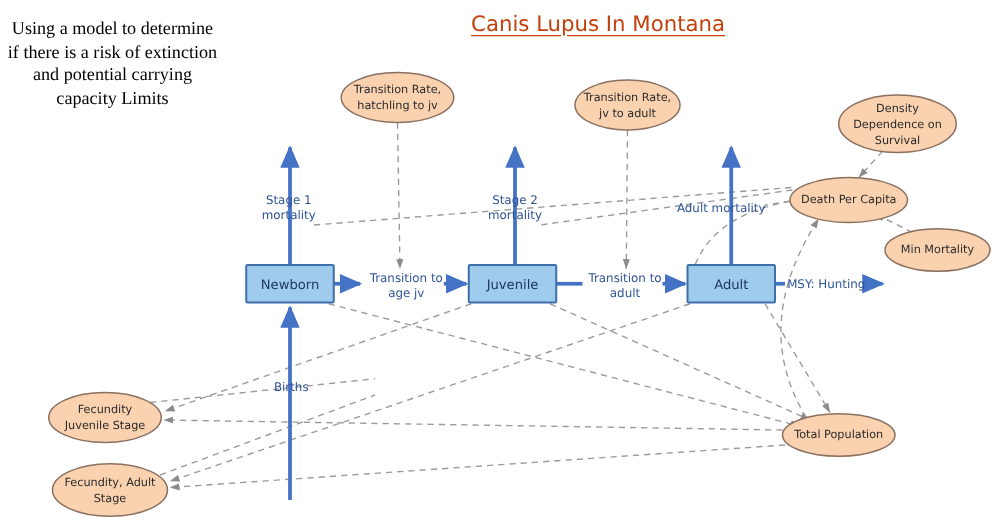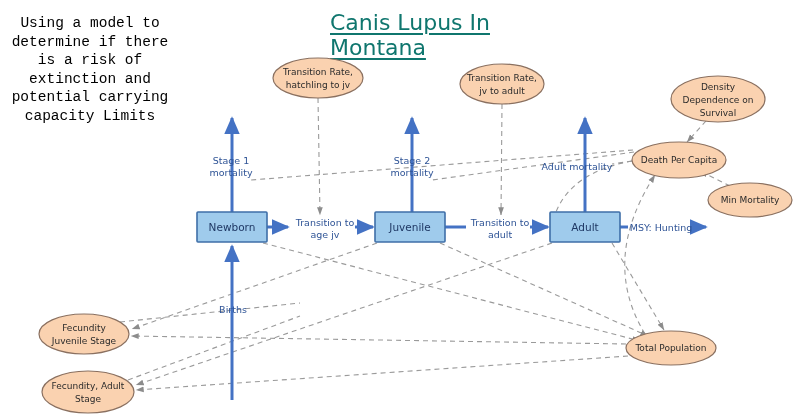--- a/index.html
+++ b/index.html
@@ -23,35 +23,35 @@
     top: 0;
     width: 800px;
     height: 418px;
   }
   .intro-text {
     position: absolute;
     left: 6px;
     top: 14px;
     width: 168px;
     text-align: center;
-    font-family: Liberation Mono, monospace;
+    font-family: Liberation Serif, serif;
     font-size: 14.5px;
     line-height: 1.28;
     color: #000000;
     white-space: pre-line;
   }
   .diagram-title {
     position: absolute;
     left: 330px;
     top: 10px;
     width: 250px;
-    text-align: left;
-    font-family: "DejaVu Sans", sans-serif;
-    font-size: 22px;
-    color: #0f766e;
+    text-align: right;
+    font-family: "DejaVu Sans", sans-serif;
+    font-size: 17px;
+    color: #c2410c;
     text-decoration: underline;
     text-underline-offset: 3px;
   }
   svg text.box-label {
     font-family: "DejaVu Sans", sans-serif;
     font-size: 10.5px;
     fill: #1f3864;
     text-anchor: middle;
     dominant-baseline: middle;
   }

